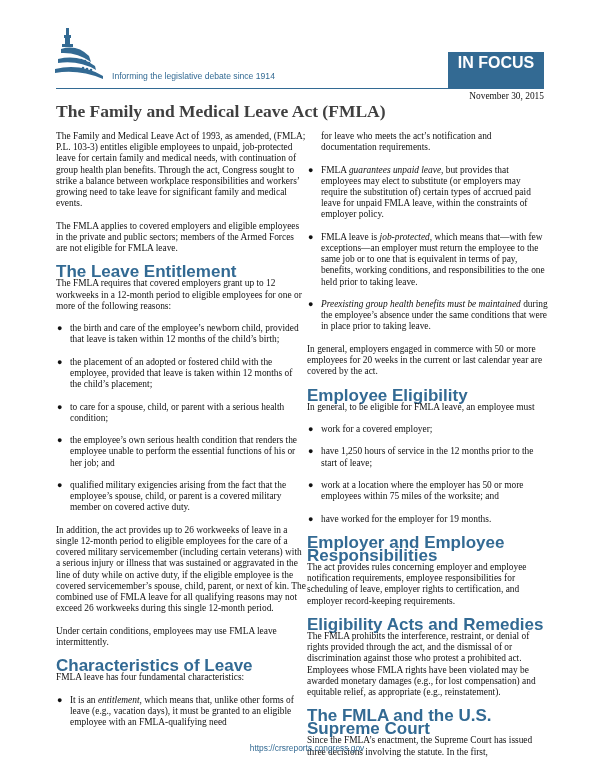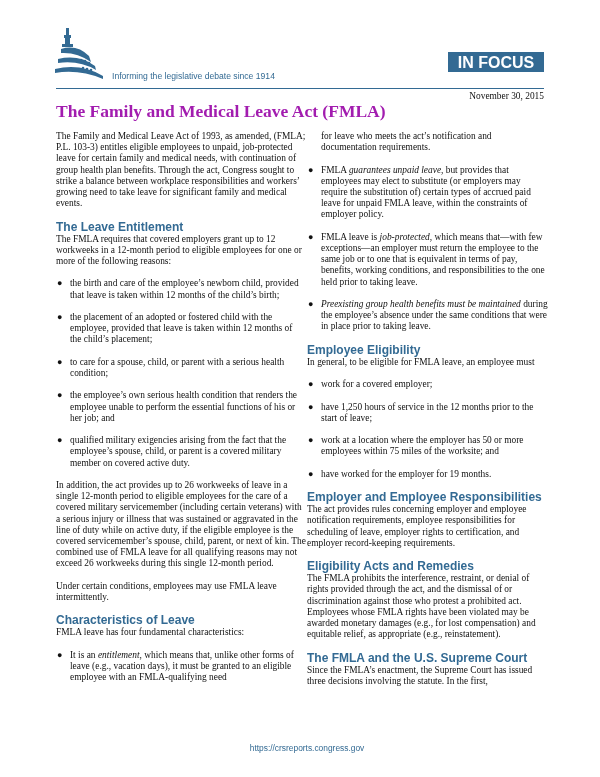--- a/index.html
+++ b/index.html
@@ -2,28 +2,28 @@
 <html><head>
 <meta charset="utf-8">
 <style>
   html, body { margin: 0; padding: 0; background: #ffffff; }
   body { width: 600px; height: 777px; position: relative; overflow: hidden; font-family: "Liberation Serif", serif; color: #111; }
   .header { position: absolute; left: 0; top: 0; width: 600px; height: 92px; }
   .logo-mark { position: absolute; left: 55px; top: 26px; width: 52px; height: 56px; }
   .org-name { position: absolute; left: 111px; top: 55px; font-family: "Liberation Sans", sans-serif; font-weight: bold; font-style: italic; font-size: 13.4px; color: #336a93; letter-spacing: 0.1px; white-space: nowrap; }
   .org-tagline { position: absolute; left: 112px; top: 71px; font-family: "Liberation Sans", sans-serif; font-size: 8.6px; color: #336a93; white-space: nowrap; }
   .header-rule { position: absolute; left: 56px; top: 88px; width: 488px; height: 1.4px; background: #336a93; }
-  .badge { position: absolute; left: 448px; top: 52px; width: 96px; height: 20px; background: #336a93; color: #fff; font-family: "Liberation Sans", sans-serif; font-weight: bold; font-size: 16px; line-height: 21px; text-align: center; letter-spacing: 0px; }
+  .badge { position: absolute; left: 448px; top: 52px; width: 96px; height: 37px; background: #336a93; color: #fff; font-family: "Liberation Sans", sans-serif; font-weight: bold; font-size: 16px; line-height: 21px; text-align: center; letter-spacing: 0px; }
   .date { position: absolute; right: 56px; top: 91px; font-size: 9.4px; color: #111; }
-  .title { position: absolute; left: 56px; top: 101px; font-size: 17.5px; font-weight: bold; color: #a21caf; margin: 0; white-space: nowrap; }
+  .title { position: absolute; left: 56px; top: 101px; font-size: 17.5px; font-weight: bold; color: #404040; margin: 0; white-space: nowrap; }
   .col { position: absolute; top: 131px; font-size: 9.4px; line-height: 11.2px; }
   .col-left { left: 56px; width: 250px; }
   .col-right { left: 307px; width: 242px; }
   .col p { margin: 0 0 11.2px 0; }
-  .col h2 { font-family: "Liberation Sans", sans-serif; font-weight: bold; font-size: 12px; line-height: 13px; color: #336a93; margin: 0; }
+  .col h2 { font-family: "Liberation Sans", sans-serif; font-weight: bold; font-size: 17px; line-height: 13px; color: #336a93; margin: 0; }
   .col ul { list-style: none; margin: 0 0 11.2px 0; padding: 0; }
   .col li { position: relative; padding-left: 14px; margin-bottom: 11.2px; }
   .col li:last-child { margin-bottom: 0; }
   .bullet { position: absolute; left: 1px; top: 0; font-size: 9px; }
   .nobullet { padding-left: 14px; margin: 0 0 11.2px 0; }
   .em { font-style: italic; }
   .footer { position: absolute; left: 7px; width: 600px; top: 743px; text-align: center; font-family: "Liberation Sans", sans-serif; font-size: 8.4px; color: #336a93; }
 </style>
 </head>
 <body>
@@ -49,20 +49,21 @@
   <div class="org-tagline">Informing the legislative debate since 1914</div>
   <div class="badge">IN FOCUS</div>
   <div class="header-rule"></div>
   <div class="date">November 30, 2015</div>
 </div>
 
 <h1 class="title">The Family and Medical Leave Act (FMLA)</h1>
 
 <div class="col col-left">
   <p>The Family and Medical Leave Act of 1993, as amended, (FMLA; P.L. 103-3) entitles eligible employees to unpaid, job-protected leave for certain family and medical needs, with continuation of group health plan benefits. Through the act, Congress sought to strike a balance between workplace responsibilities and workers’ growing need to take leave for significant family and medical events.</p>
+  <p>The FMLA applies to covered employers and eligible employees in the private and public sectors; members of the Armed Forces are not eligible for FMLA leave.</p>
 
   <h2>The Leave Entitlement</h2>
   <p>The FMLA requires that covered employers grant up to 12 workweeks in a 12-month period to eligible employees for one or more of the following reasons:</p>
   <ul>
     <li><span class="bullet">●</span><span>the birth and care of the employee’s newborn child, provided that leave is taken within 12 months of the child’s birth;</span></li>
     <li><span class="bullet">●</span><span>the placement of an adopted or fostered child with the employee, provided that leave is taken within 12 months of the child’s placement;</span></li>
     <li><span class="bullet">●</span><span>to care for a spouse, child, or parent with a serious health condition;</span></li>
     <li><span class="bullet">●</span><span>the employee’s own serious health condition that renders the employee unable to perform the essential functions of his or her job; and</span></li>
     <li><span class="bullet">●</span><span>qualified military exigencies arising from the fact that the employee’s spouse, child, or parent is a covered military member on covered active duty.</span></li>
   </ul>
@@ -77,20 +78,21 @@
 </div>
 
 <div class="col col-right">
   <p class="nobullet">for leave who meets the act’s notification and documentation requirements.</p>
   <ul>
     <li><span class="bullet">●</span><span>FMLA </span><span class="em">guarantees unpaid leave</span><span>, but provides that employees may elect to substitute (or employers may require the substitution of) certain types of accrued paid leave for unpaid FMLA leave, within the constraints of employer policy.</span></li>
     <li><span class="bullet">●</span><span>FMLA leave is </span><span class="em">job-protected</span><span>, which means that—with few exceptions—an employer must return the employee to the same job or to one that is equivalent in terms of pay, benefits, working conditions, and responsibilities to the one held prior to taking leave.</span></li>
     <li><span class="bullet">●</span><span class="em">Preexisting group health benefits must be maintained</span><span> during the employee’s absence under the same conditions that were in place prior to taking leave.</span></li>
   </ul>
 
+  <p>In general, employers engaged in commerce with 50 or more employees for 20 weeks in the current or last calendar year are covered by the act.</p>
 
   <h2>Employee Eligibility</h2>
   <p>In general, to be eligible for FMLA leave, an employee must</p>
   <ul>
     <li><span class="bullet">●</span><span>work for a covered employer;</span></li>
     <li><span class="bullet">●</span><span>have 1,250 hours of service in the 12 months prior to the start of leave;</span></li>
     <li><span class="bullet">●</span><span>work at a location where the employer has 50 or more employees within 75 miles of the worksite; and</span></li>
     <li><span class="bullet">●</span><span>have worked for the employer for 19 months.</span></li>
   </ul>
 

